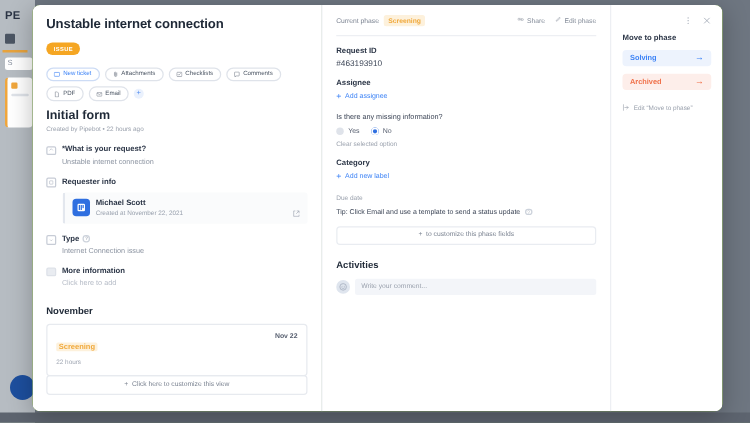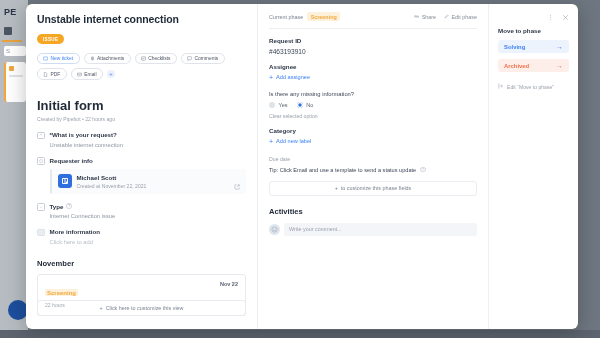--- a/index.html
+++ b/index.html
@@ -104,22 +104,22 @@
   }
   .pill.active { color: #3b82f6; border-color: #cddcf5; }
   .pill svg { display: block; }
   .pill-plus {
     width: 8px; height: 8px; border-radius: 50%;
     background: #eaf1fd; color: #4f8bf0;
     font-size: 6px; line-height: 8px; text-align: center;
   }
 
   .sec-title {
-    margin-top: 18px;
-    font-size: 13px; font-weight: 700; color: #1f2937;
+    margin-top: 6px;
+    font-size: 10px; font-weight: 700; color: #1f2937;
   }
   .sec-sub {
     margin-top: 3px;
     font-size: 5.1px; color: #9aa1ad;
   }
 
   .field { margin-top: 9px; display: flex; align-items: flex-start; gap: 5px; }
   .field-ico {
     width: 7.5px; height: 7.5px; flex: 0 0 7.5px; margin-top: .5px;
     border: 1px solid #c7ccd6; border-radius: 1.5px;

